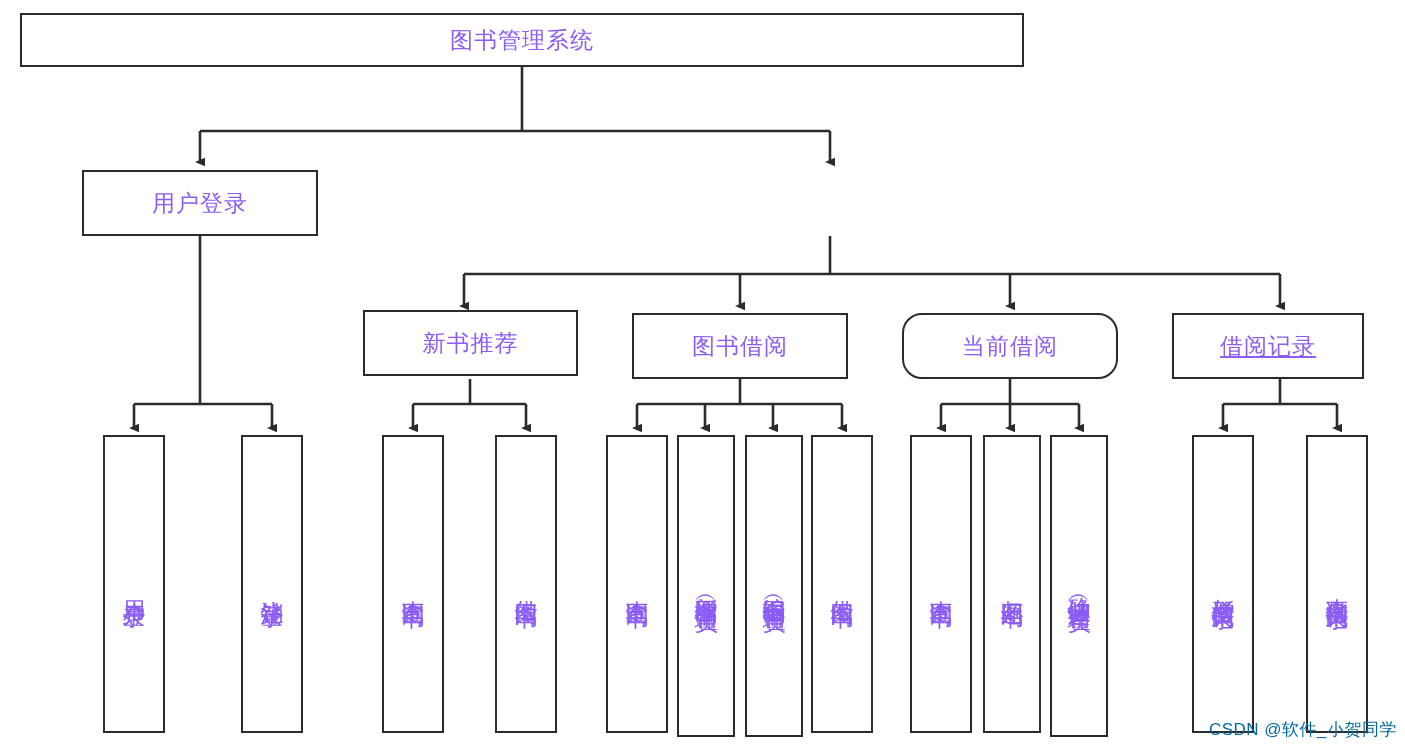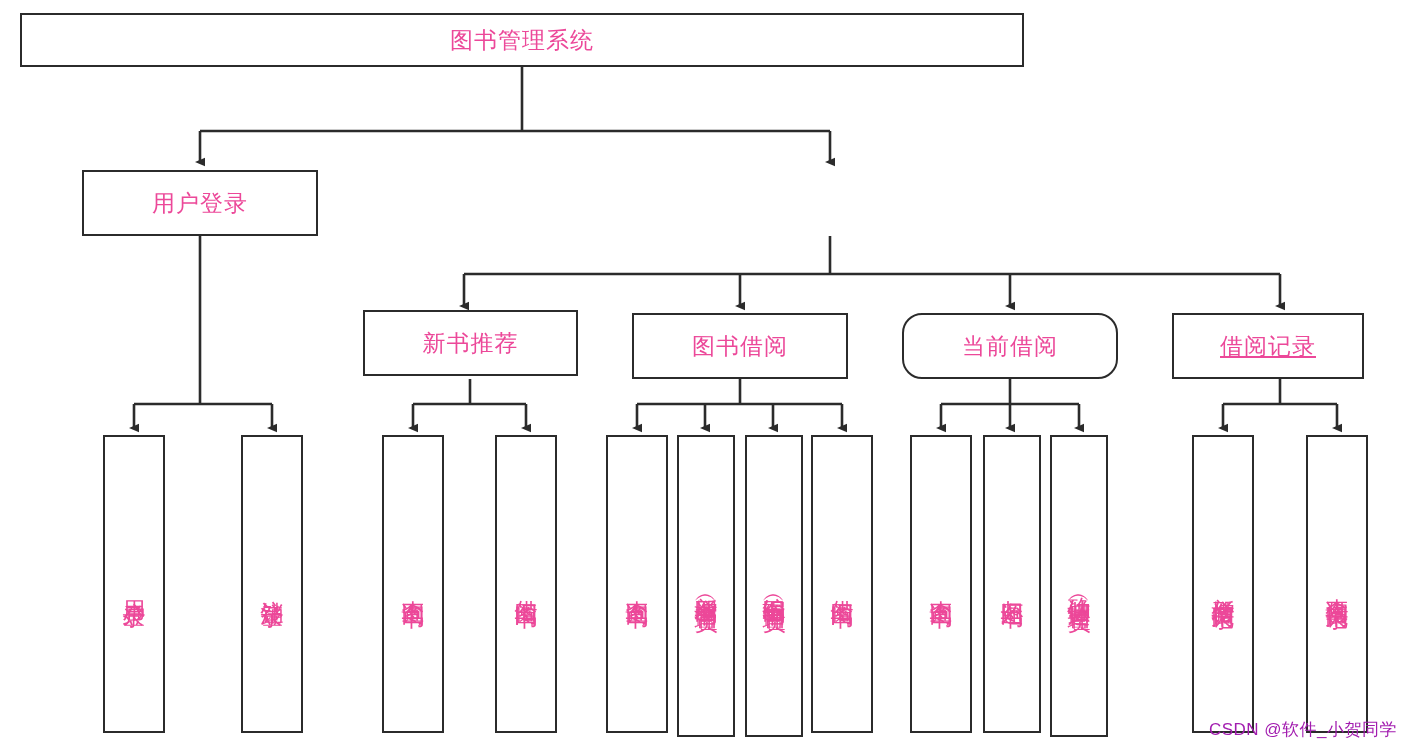--- a/index.html
+++ b/index.html
@@ -25,21 +25,21 @@
     height: 747px;
   }
   .node {
     position: absolute;
     box-sizing: border-box;
     border: 2px solid #2b2b2b;
     background: #ffffff;
     display: flex;
     align-items: center;
     justify-content: center;
-    color: #ec4899;
+    color: #8b5cf6;
   }
   .node.horiz {
     font-size: 23px;
     letter-spacing: 1px;
   }
   .node.vert {
     writing-mode: vertical-rl;
     text-orientation: upright;
     font-size: 23px;
     letter-spacing: 2px;
@@ -52,21 +52,21 @@
   }
   .node.vert .lbl {
     writing-mode: vertical-rl;
     text-orientation: upright;
   }
   #watermark {
     position: absolute;
     right: 8px;
     bottom: 6px;
     font-size: 17px;
-    color: #a21caf;
+    color: #0369a1;
     letter-spacing: 0.5px;
     white-space: nowrap;
   }
 </style>
 </head>
 <body>
 
 <div id="canvas">
 
   <svg id="edges" viewBox="0 0 1405 747">

